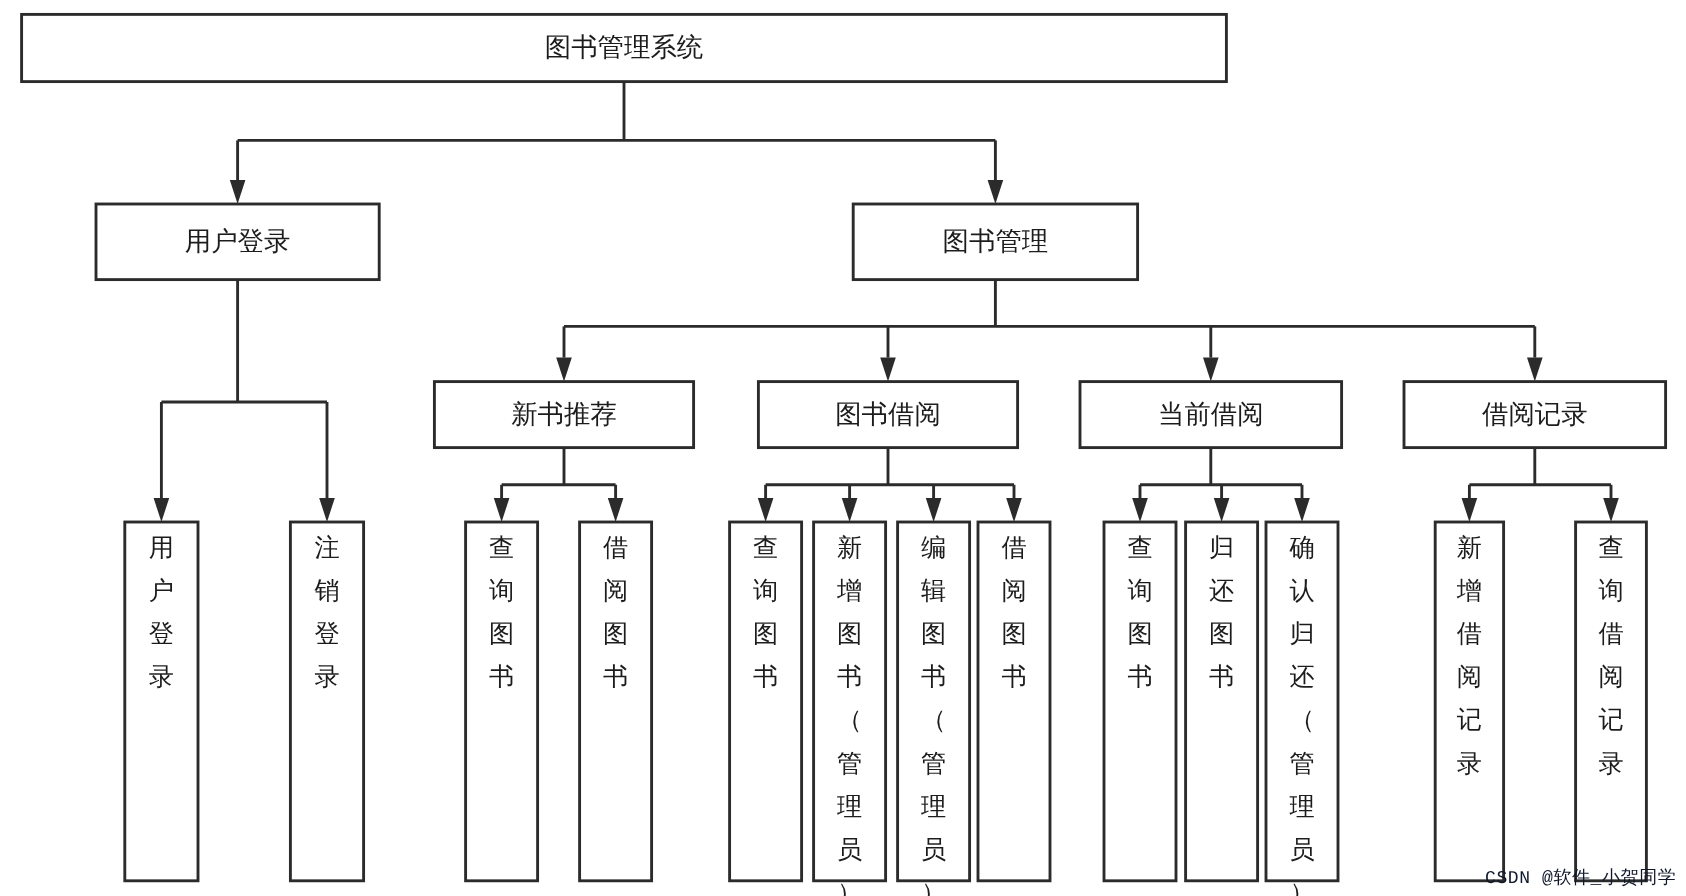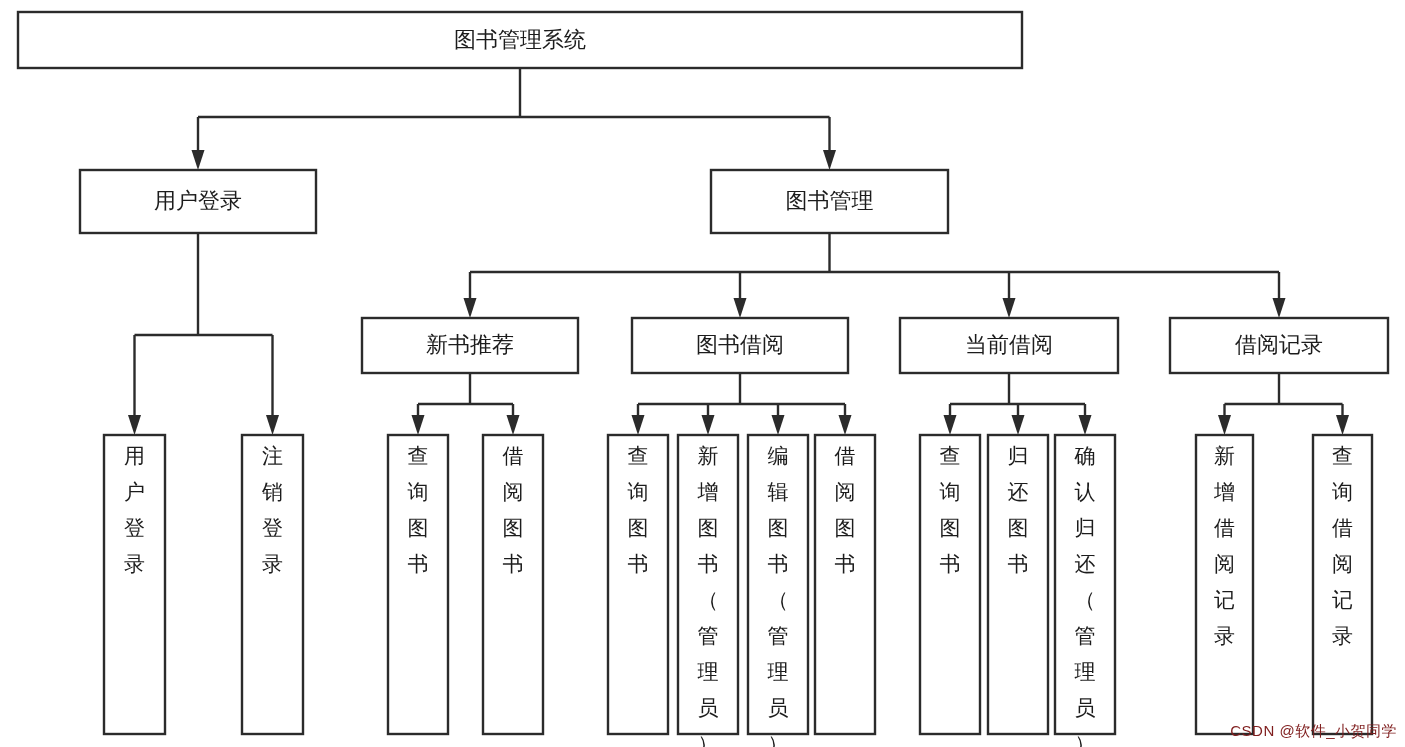--- a/index.html
+++ b/index.html
@@ -51,23 +51,23 @@
   .node-label-vertical {
     fill: #1c1c1c;
     font-family: "Liberation Sans", "DejaVu Sans", sans-serif;
     font-size: 21px;
     text-anchor: middle;
   }
   .watermark {
     position: absolute;
     right: 8px;
     bottom: 6px;
-    color: #7f1d1d;
+    color: #0f172a;
     font-size: 15px;
-    font-family: Liberation Sans, sans-serif;
+    font-family: Liberation Mono, monospace;
     letter-spacing: 0.5px;
     white-space: nowrap;
     user-select: none;
   }
 </style>
 </head>
 <body>
 
 <div id="diagram-root">
   <svg id="tree-svg" viewBox="0 0 1405 747" xmlns="http://www.w3.org/2000/svg">

